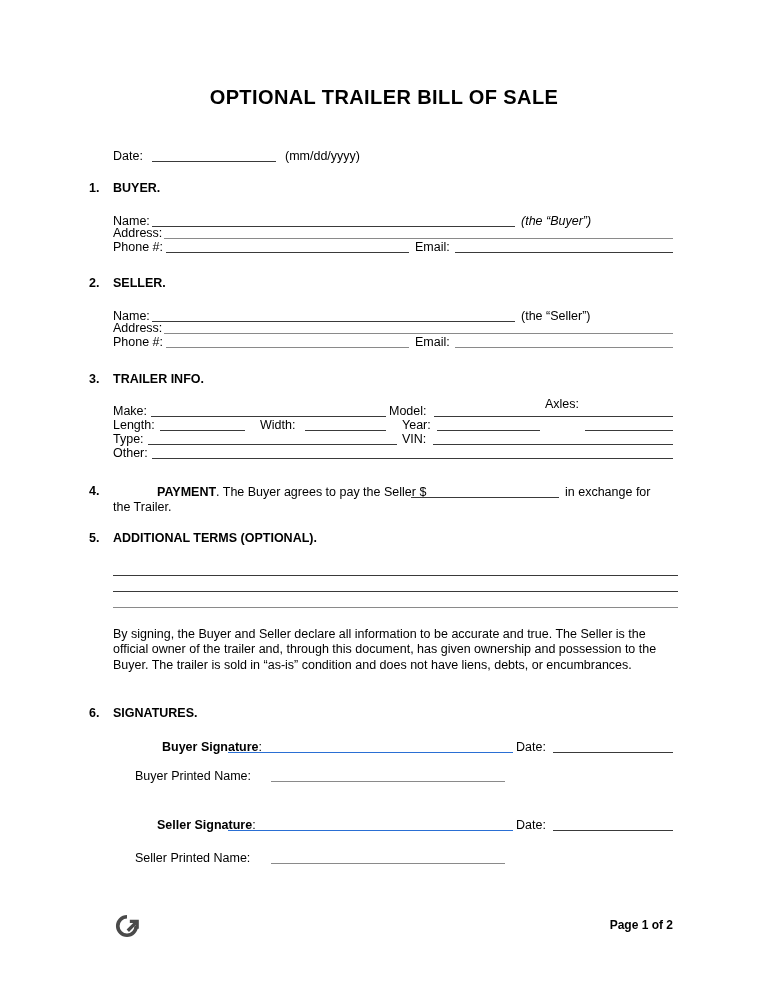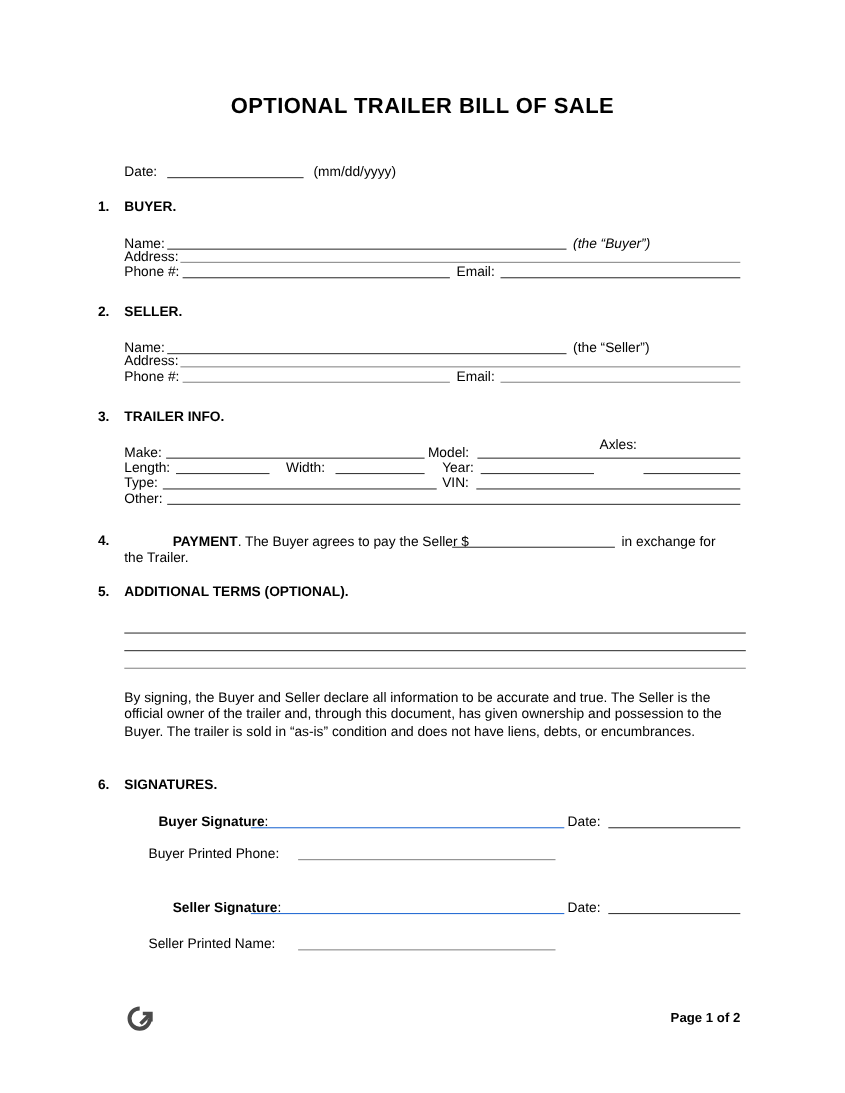--- a/index.html
+++ b/index.html
@@ -185,28 +185,28 @@
   <div class="line" style="left:113px; top:591px; width:565px;"></div>
   <div class="line grey" style="left:113px; top:607px; width:565px;"></div>
 
   <div class="para" style="top:627px;">By signing, the Buyer and Seller declare all information to be accurate and true. The Seller is the official owner of the trailer and, through this document, has given ownership and possession to the Buyer. The trailer is sold in “as-is” condition and does not have liens, debts, or encumbrances.</div>
 
   <div class="sec-num" style="top:706px;">6.</div>
   <div class="sec-title" style="top:706px;">
     <span class="inline">SIGNATURES</span><span class="inline tail">.</span>
   </div>
 
-  <div class="row" style="left:100px; top:739px;">
+  <div class="row" style="left:118px; top:739px;">
     <span class="inline bold">Buyer Signature</span><span class="inline">:</span>
   </div>
   <div class="line blue" style="left:228px; top:752px; width:285px;"></div>
   <div class="row" style="left:516px; top:739px;">Date:</div>
   <div class="line" style="left:553px; top:752px; width:120px;"></div>
 
-  <div class="row" style="left:135px; top:768px;">Buyer Printed Phone:</div>
+  <div class="row" style="left:135px; top:768px;">Buyer Printed Name:</div>
   <div class="line grey" style="left:271px; top:781px; width:234px;"></div>
 
   <div class="row" style="left:113px; top:817px;">
     <span class="inline bold">Seller Signature</span><span class="inline">:</span>
   </div>
   <div class="line blue" style="left:228px; top:830px; width:285px;"></div>
   <div class="row" style="left:516px; top:817px;">Date:</div>
   <div class="line" style="left:553px; top:830px; width:120px;"></div>
 
   <div class="row" style="left:135px; top:850px;">Seller Printed Name:</div>

